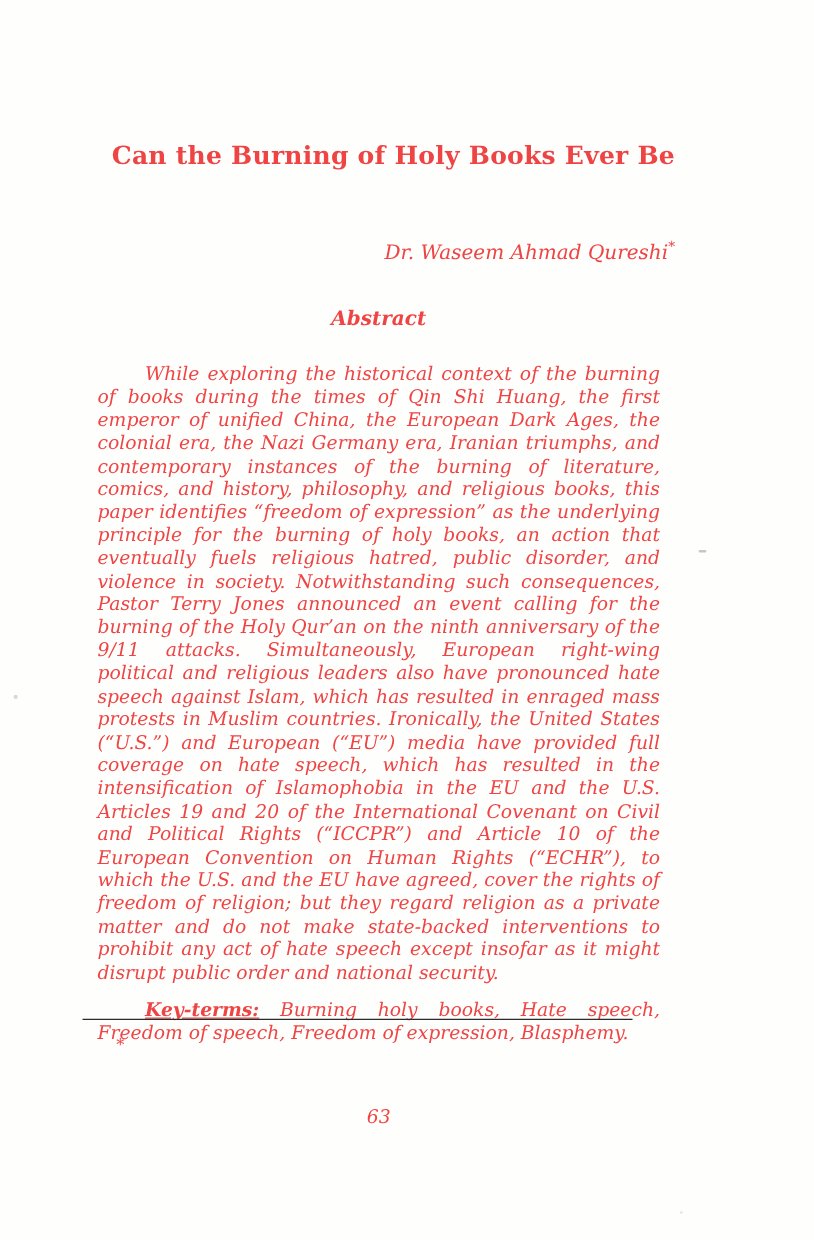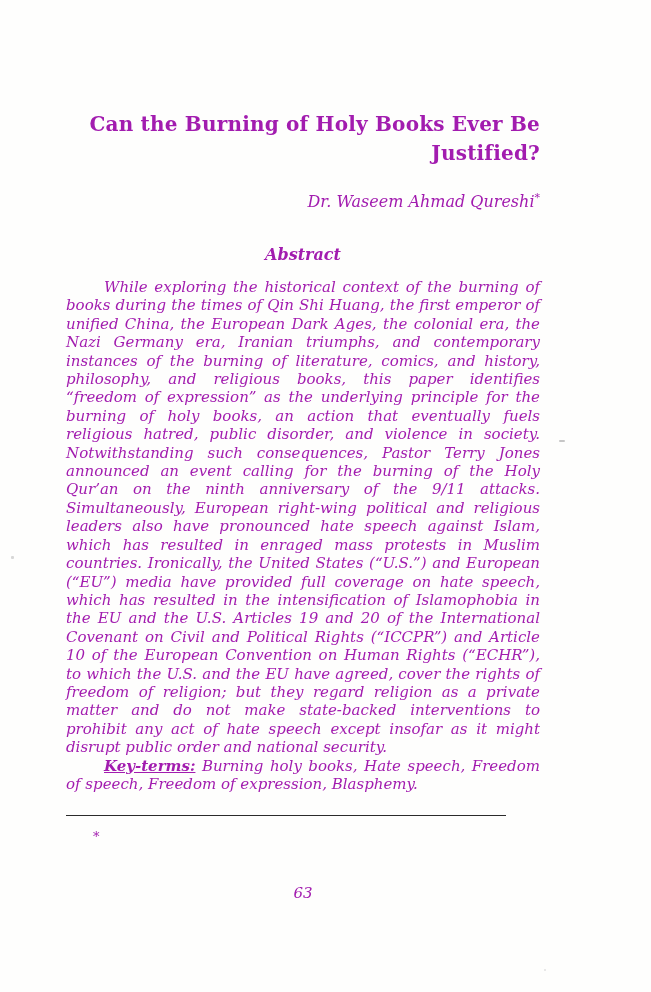--- a/index.html
+++ b/index.html
@@ -2,21 +2,21 @@
 <html><head>
 <meta charset="utf-8">
 <style>
   html, body { margin: 0; padding: 0; background: #ffffff; }
   .page {
     position: relative;
     width: 651px;
     height: 992px;
     background: #fefefdff;
     font-family: "DejaVu Serif", serif;
-    color: #a21caf;
+    color: #ef4444;
     overflow: hidden;
   }
   .title {
     position: absolute;
     top: 110px; left: 66px; width: 474px;
     text-align: right;
     font-weight: bold;
     font-size: 20px;
     line-height: 29px;
     letter-spacing: 0.2px;
@@ -44,21 +44,21 @@
     font-weight: bold;
   }
   .body-block {
     position: absolute;
     top: 278px; left: 66px; width: 474px;
     font-style: italic;
     font-size: 15px;
     line-height: 18.4px;
     text-align: justify;
   }
-  .body-block p { margin: 0; text-indent: 38px; }
+  .body-block p { margin: 12px; text-indent: 38px; }
   .kt-label { font-weight: bold; text-decoration: underline; }
   .footnote-rule {
     position: absolute;
     top: 815px; left: 66px; width: 440px; height: 0;
     border-top: 1.5px solid #2b2b2b;
   }
   .footnote {
     position: absolute;
     top: 828px; left: 66px; width: 474px;
     display: flex;
@@ -83,21 +83,20 @@
   .artifact-2 { top: 556px; left: 11px; width: 3px; height: 3px; opacity: .7; }
   .artifact-3 { top: 969px; left: 544px; width: 2px; height: 2px; opacity: .5; }
 </style>
 </head>
 <body>
 
 <div class="page">
 
   <div class="title">
     <div>Can the Burning of Holy Books Ever Be</div>
-    <div>Justified?</div>
   </div>
 
   <div class="author"><span>Dr. Waseem Ahmad Qureshi</span><sup>*</sup></div>
 
   <div class="abstract-heading">Abstract</div>
 
   <div class="body-block">
     <p><span>While exploring the historical context of the burning of books during the times of Qin Shi Huang, the first emperor of unified China, the European Dark Ages, the colonial era, the Nazi Germany era, Iranian triumphs, and contemporary instances of the burning of literature, comics, and history, philosophy, and religious books, this paper identifies “freedom of expression” as the underlying principle for the burning of holy books, an action that eventually fuels religious hatred, public disorder, and violence in society. Notwithstanding such consequences, Pastor Terry Jones announced an event calling for the burning of the Holy Qur’an on the ninth anniversary of the 9/11 attacks. Simultaneously, European right-wing political and religious leaders also have pronounced hate speech against Islam, which has resulted in enraged mass protests in Muslim countries. Ironically, the United States (“U.S.”) and European (“EU”) media have provided full coverage on hate speech, which has resulted in the intensification of Islamophobia in the EU and the U.S. Articles 19 and 20 of the International Covenant on Civil and Political Rights (“ICCPR”) and Article 10 of the European Convention on Human Rights (“ECHR”), to which the U.S. and the EU have agreed, cover the rights of freedom of religion; but they regard religion as a private matter and do not make state-backed interventions to prohibit any act of hate speech except insofar as it might disrupt public order and national security.</span></p>
     <p><span class="kt-label">Key-terms:</span> <span>Burning holy books, Hate speech, Freedom of speech, Freedom of expression, Blasphemy.</span></p>
   </div>

